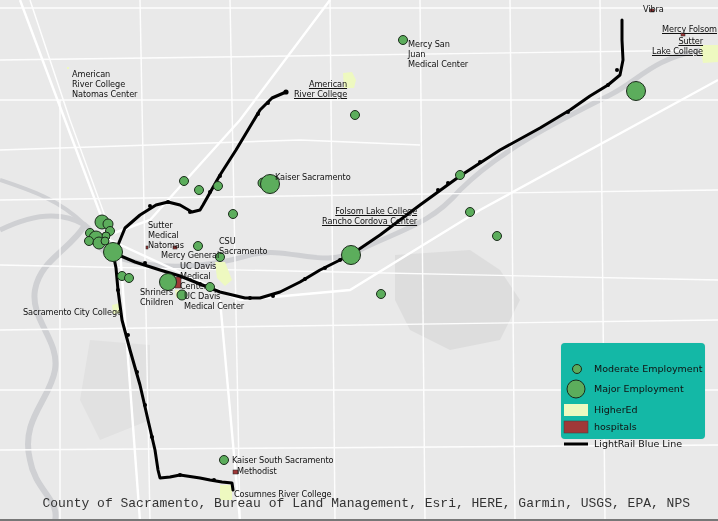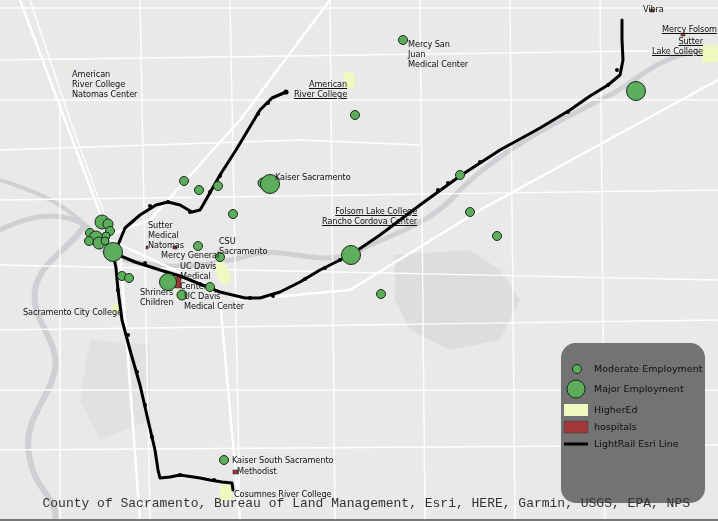--- a/index.html
+++ b/index.html
@@ -1,21 +1,21 @@
 <!DOCTYPE html>
 <html><head>
   <meta charset="utf-8">
   <style>
     html, body { margin: 0; padding: 0; }
     body { width: 718px; height: 521px; overflow: hidden; background: #e9e9e9; font-family: "DejaVu Sans", sans-serif; }
     #map { position: relative; width: 718px; height: 521px; overflow: hidden; }
     #map svg { position: absolute; left: 0; top: 0; }
     .lbl { position: absolute; font-size: 8.2px; line-height: 10px; color: #111; white-space: pre; font-family: "DejaVu Sans", sans-serif; letter-spacing: -0.1px; }
     .lbl.r { text-align: right; text-decoration: underline; }
-    .legend { position: absolute; left: 561px; top: 343px; width: 144px; height: 160px; background: #737373; border-radius: 15px; box-shadow: 0 0 1px rgba(0,0,0,0.15); }
+    .legend { position: absolute; left: 561px; top: 343px; width: 144px; height: 96px; background: #14b8a6; border-radius: 4px; box-shadow: 0 0 1px rgba(0,0,0,0.15); }
     .legend-row { position: absolute; left: 0; width: 144px; height: 18px; }
     .legend-label { position: absolute; left: 33px; font-size: 9.5px; color: #111; white-space: nowrap; font-family: "DejaVu Sans", sans-serif; }
     .attribution { position: absolute; right: 28px; top: 496px; font-size: 13px; color: #333; font-family: Liberation Mono, monospace; white-space: nowrap; }
     .bottom-bar { position: absolute; left: 0; top: 519px; width: 718px; height: 2px; background: #777; }
   </style>
 </head>
 <body>
 
 <div id="map">
   <svg width="718" height="521" viewBox="0 0 718 521">
@@ -204,19 +204,19 @@
     <div class="legend-row" style="top:75px">
       <svg width="30" height="18" style="position:absolute;left:0;top:0">
           <rect x="3" y="3" width="24" height="12" fill="#a03838" stroke="#444" stroke-width="0.6"></rect>
         </svg>
       <span class="legend-label" style="top:3px">hospitals</span>
     </div>
     <div class="legend-row" style="top:92px">
       <svg width="30" height="18" style="position:absolute;left:0;top:0">
           <line x1="3" y1="9" x2="27" y2="9" stroke="#000" stroke-width="3"></line>
         </svg>
-      <span class="legend-label" style="top:3px">LightRail Esri Line</span>
+      <span class="legend-label" style="top:3px">LightRail Blue Line</span>
     </div>
   </div>
 
   <div class="attribution">County of Sacramento, Bureau of Land Management, Esri, HERE, Garmin, USGS, EPA, NPS</div>
   <div class="bottom-bar"></div>
 </div>
 
 </body></html>

